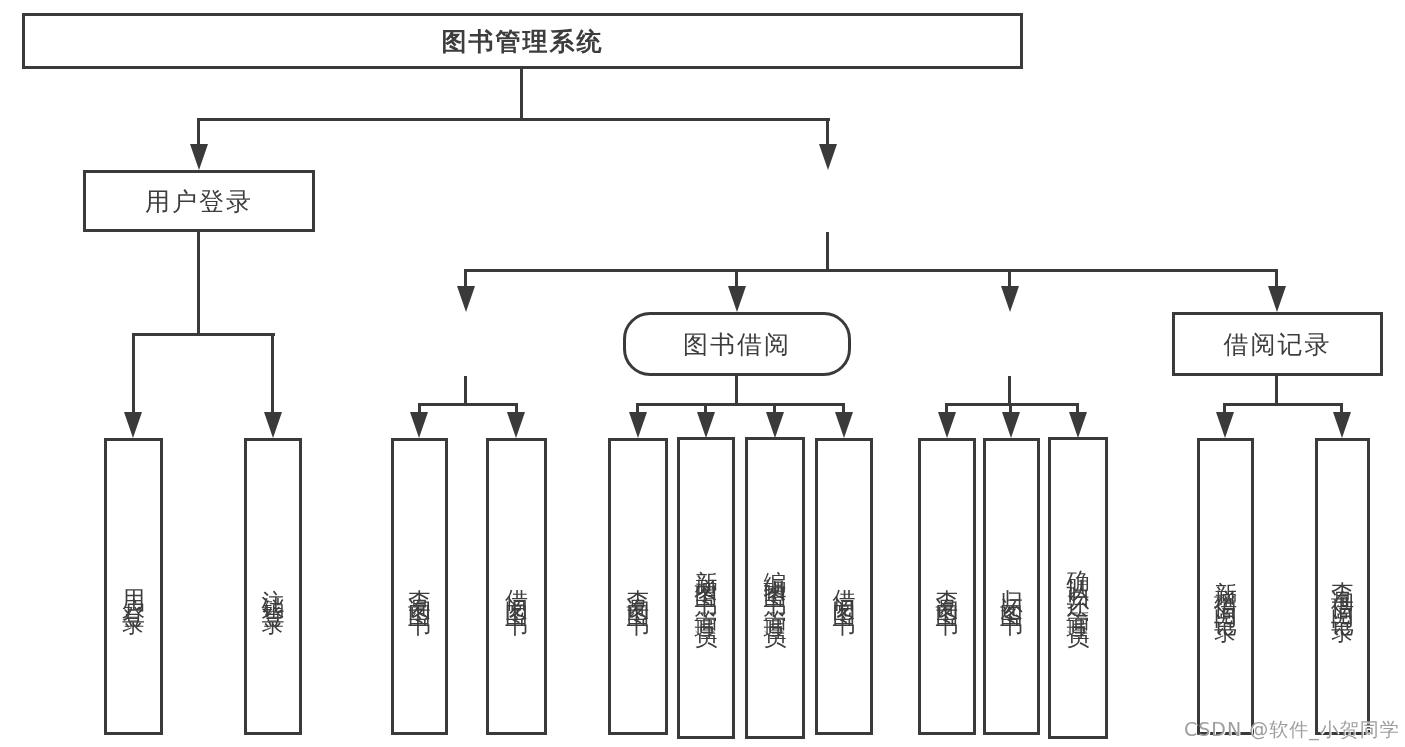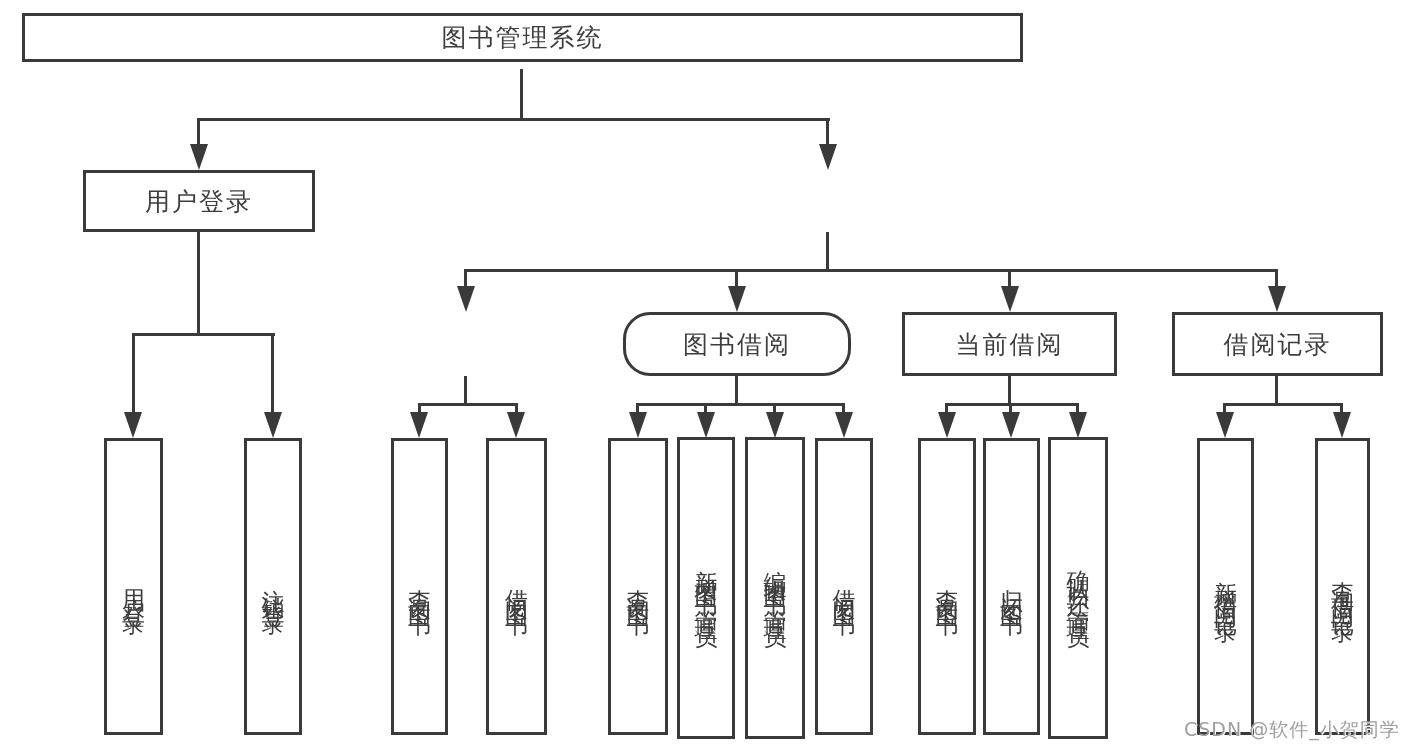--- a/index.html
+++ b/index.html
@@ -32,26 +32,25 @@
     position:absolute;left:1184px;top:717px;font-size:19px;color:var(--wm);
     letter-spacing:1px;white-space:nowrap;z-index:5;
     text-shadow:1px 1px 0 #ffffff;
   }
 </style>
 </head>
 <body>
 
 <div id="canvas">
 
-  <div class="box" style="left:22px;top:13px;width:1001px;height:49px;">图书管理系统</div>
+  <div class="box" style="left:22px;top:13px;width:1001px;height:56px;font-weight:bold;">图书管理系统</div>
 
   <div class="box" style="left:83px;top:170px;width:232px;height:62px;">用户登录</div>
 
   <div class="box" style="left:623px;top:312px;width:228px;height:64px;border-radius:27px;">图书借阅</div>
-  <div class="box" style="left:902px;top:312px;width:215px;height:64px;">当前借阅</div>
   <div class="box" style="left:1172px;top:312px;width:211px;height:64px;">借阅记录</div>
 
   <div class="vbox" style="left:104px;top:438px;width:59px;height:297px;">用户登录</div>
   <div class="vbox" style="left:244px;top:438px;width:58px;height:297px;">注销登录</div>
 
   <div class="vbox" style="left:391px;top:438px;width:57px;height:297px;">查询图书</div>
   <div class="vbox" style="left:486px;top:438px;width:61px;height:297px;">借阅图书</div>
 
   <div class="vbox" style="left:608px;top:438px;width:60px;height:297px;">查询图书</div>
   <div class="vbox" style="left:677px;top:437px;width:58px;height:302px;">新增图书（管理员）</div>

